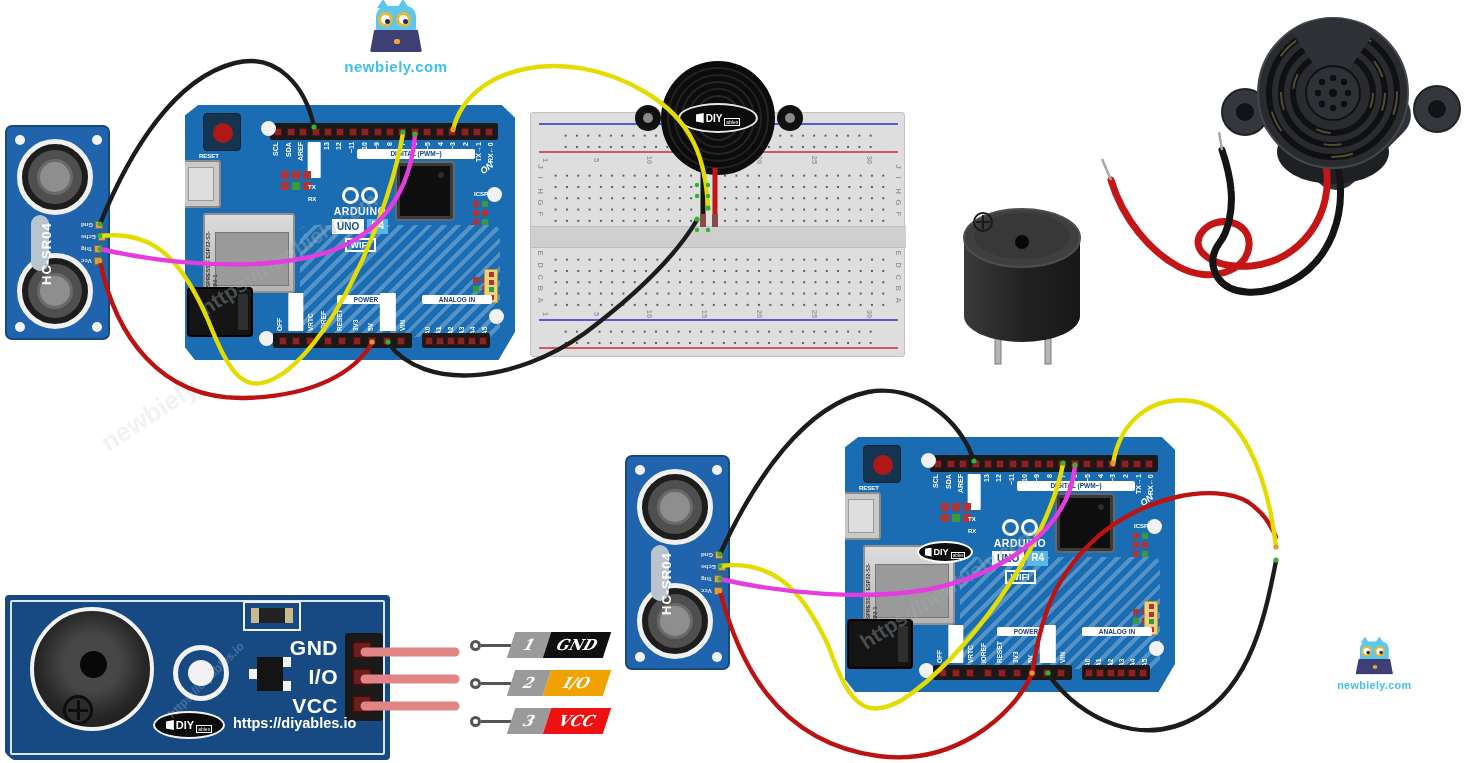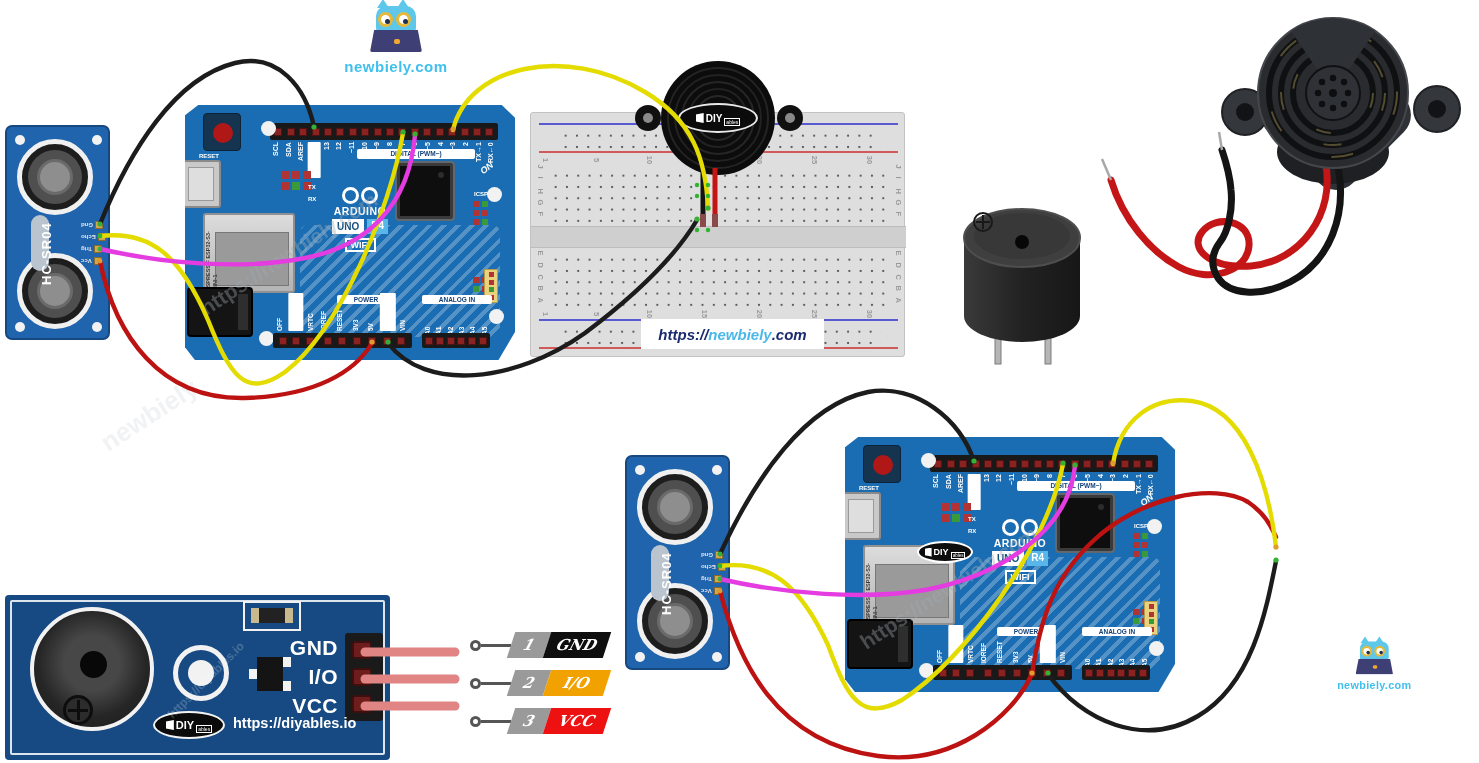--- a/index.html
+++ b/index.html
@@ -1,16 +1,16 @@
 <!DOCTYPE html>
 <html><head>
 <meta charset="utf-8">
 <style>
   html,body{margin:0;padding:0;background:#fff;font-family:"Liberation Sans",sans-serif;}
-  #stage{position:relative;width:1479px;height:763px;background:#fff;overflow:hidden;}
+  #stage{position:relative;width:1479px;height:763px;background:#fff;overflow:hidden;border-radius:26px;}
   #stage *{box-sizing:border-box;}
   .boxed{background:#fff;color:#12427a;border-radius:1px;}
 
   
   .logo{position:absolute;width:112px;text-align:center;z-index:8;}
   .logo .owl{position:relative;width:64px;height:52px;margin:0 auto;}
   .logo .head{position:absolute;left:12px;top:2px;width:40px;height:30px;background:#5ec7ea;border-radius:10px 10px 8px 8px;}
   .logo .ear{position:absolute;top:-5px;width:0;height:0;border-left:6px solid transparent;border-right:6px solid transparent;border-bottom:9px solid #5ec7ea;}
   .logo .ear.l{left:13px}.logo .ear.r{left:33px}
   .logo .eye{position:absolute;top:8px;width:15px;height:15px;border:3px solid #e5b93c;border-radius:50%;background:#fff;}
@@ -417,25 +417,20 @@
         <span>5</span>
         <span>10</span>
         <span>15</span>
         <span>20</span>
         <span>25</span>
         <span>30</span>
       </div>
     <div class="rail-line" style="top:206px;background:#5a5ad0;"></div>
     <div class="dots" style="left:26px;top:210px;width:324px;height:22px;"></div>
     <div class="rail-line" style="top:234px;background:#d05a5a;"></div>
-    <div class="urlbox">
-      <span class="u1">https://</span>
-        <span class="u2">newbiely</span>
-        <span class="u3">.com</span>
-    </div>
   </div>
 
   <div class="bbz">
     <svg width="172" height="176" viewBox="0 0 172 176">
       <circle cx="15" cy="62" r="13" fill="#101010"></circle>
         <circle cx="15" cy="62" r="5" fill="#8a8a8a"></circle>
       <circle cx="157" cy="62" r="13" fill="#101010"></circle>
         <circle cx="157" cy="62" r="5" fill="#8a8a8a"></circle>
       <circle cx="85" cy="62" r="57" fill="#0c0c0c"></circle>
       <circle cx="85" cy="62" r="50" fill="none" stroke="#242424" stroke-width="2"></circle>

